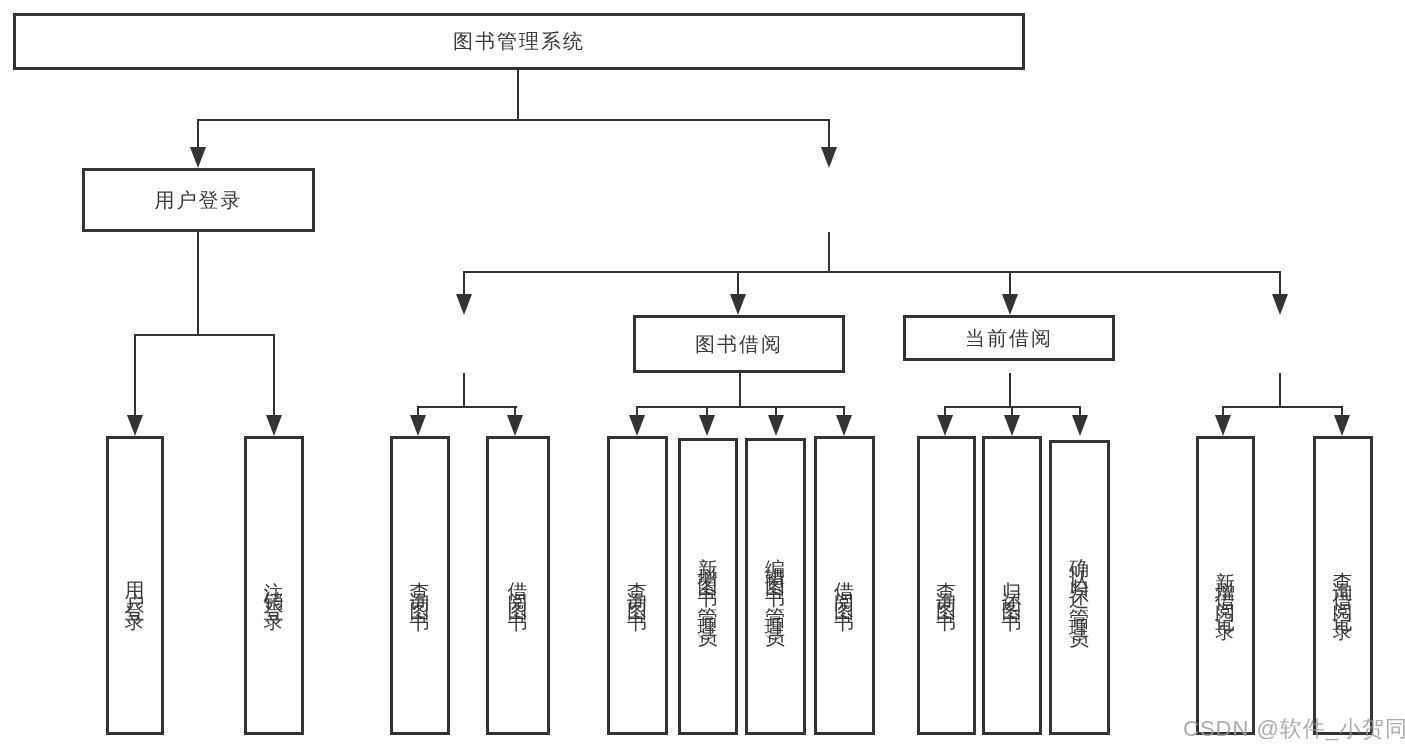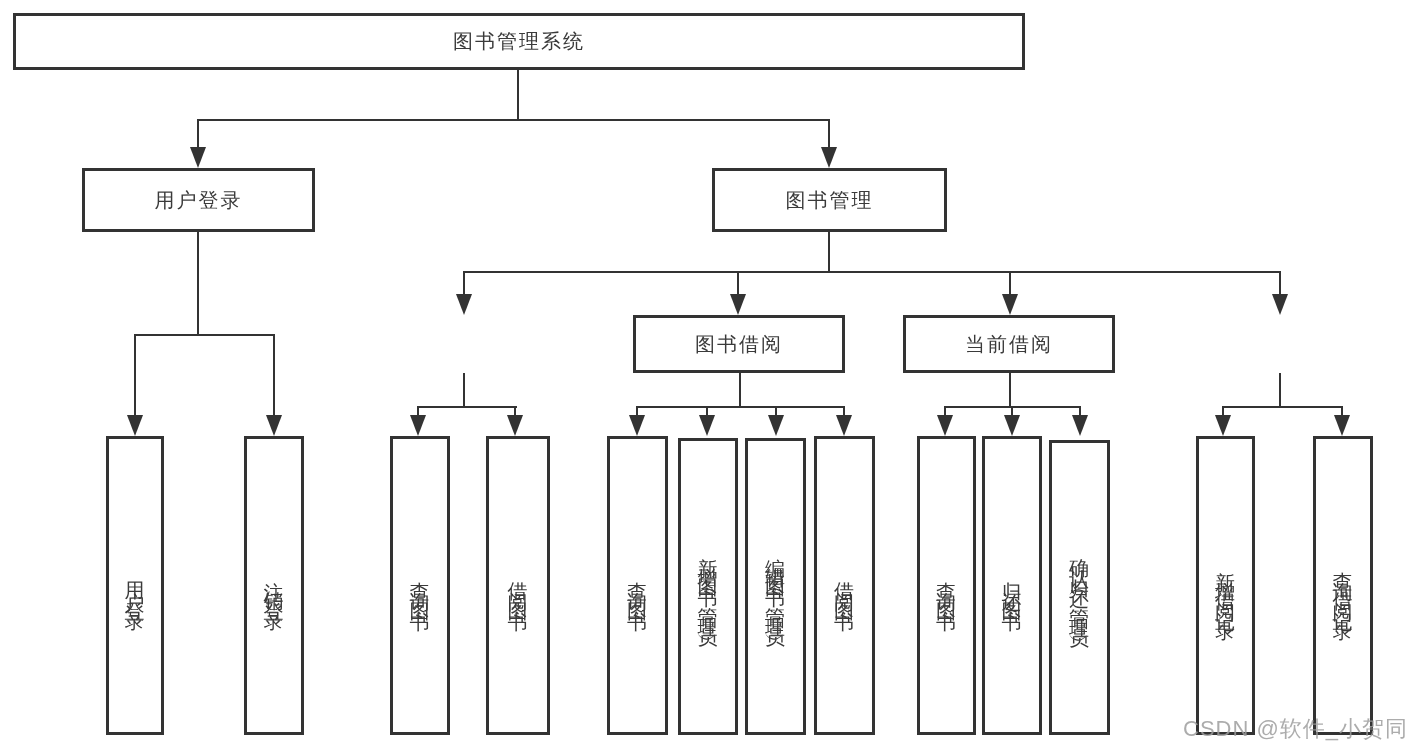--- a/index.html
+++ b/index.html
@@ -62,42 +62,41 @@
   <div class="box" style="left:13px;top:13px;width:1012px;height:57px;">图书管理系统</div>
 
   <div class="vl" style="left:517px;top:70px;height:51px;"></div>
   <div class="hl" style="left:197px;top:119px;width:633px;"></div>
   <div class="vl" style="left:197px;top:119px;height:32px;"></div>
   <div class="ar" style="left:190px;top:147px;"></div>
   <div class="vl" style="left:828px;top:119px;height:32px;"></div>
   <div class="ar" style="left:821px;top:147px;"></div>
 
   <div class="box" style="left:82px;top:168px;width:233px;height:64px;">用户登录</div>
-  <div class="box" style="left:712px;top:168px;width:235px;height:64px;">图书管理</div>
 
   <div class="vl" style="left:197px;top:232px;height:104px;"></div>
   <div class="hl" style="left:134px;top:334px;width:141px;"></div>
   <div class="vl" style="left:134px;top:334px;height:82px;"></div>
   <div class="ar" style="left:127px;top:415px;"></div>
   <div class="vl" style="left:273px;top:334px;height:82px;"></div>
   <div class="ar" style="left:266px;top:415px;"></div>
 
   <div class="vl" style="left:828px;top:232px;height:41px;"></div>
   <div class="hl" style="left:463px;top:271px;width:818px;"></div>
   <div class="vl" style="left:463px;top:271px;height:25px;"></div>
   <div class="ar" style="left:456px;top:294px;"></div>
   <div class="vl" style="left:737px;top:271px;height:25px;"></div>
   <div class="ar" style="left:730px;top:294px;"></div>
   <div class="vl" style="left:1009px;top:271px;height:25px;"></div>
   <div class="ar" style="left:1002px;top:294px;"></div>
   <div class="vl" style="left:1279px;top:271px;height:25px;"></div>
   <div class="ar" style="left:1272px;top:294px;"></div>
 
   <div class="box" style="left:633px;top:315px;width:212px;height:58px;">图书借阅</div>
-  <div class="box" style="left:903px;top:315px;width:212px;height:58px;">当前借阅</div>
+  <div class="box" style="left:903px;top:315px;width:212px;height:46px;">当前借阅</div>
 
   <div class="vl" style="left:463px;top:373px;height:34px;"></div>
   <div class="hl" style="left:417px;top:406px;width:100px;"></div>
   <div class="vl" style="left:417px;top:406px;height:11px;"></div>
   <div class="ar" style="left:410px;top:415px;"></div>
   <div class="vl" style="left:514px;top:406px;height:11px;"></div>
   <div class="ar" style="left:507px;top:415px;"></div>
 
   <div class="vl" style="left:739px;top:373px;height:34px;"></div>
   <div class="hl" style="left:636px;top:406px;width:208px;"></div>

